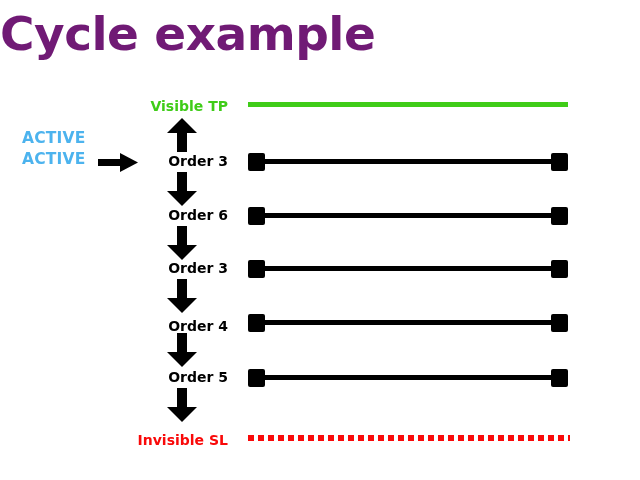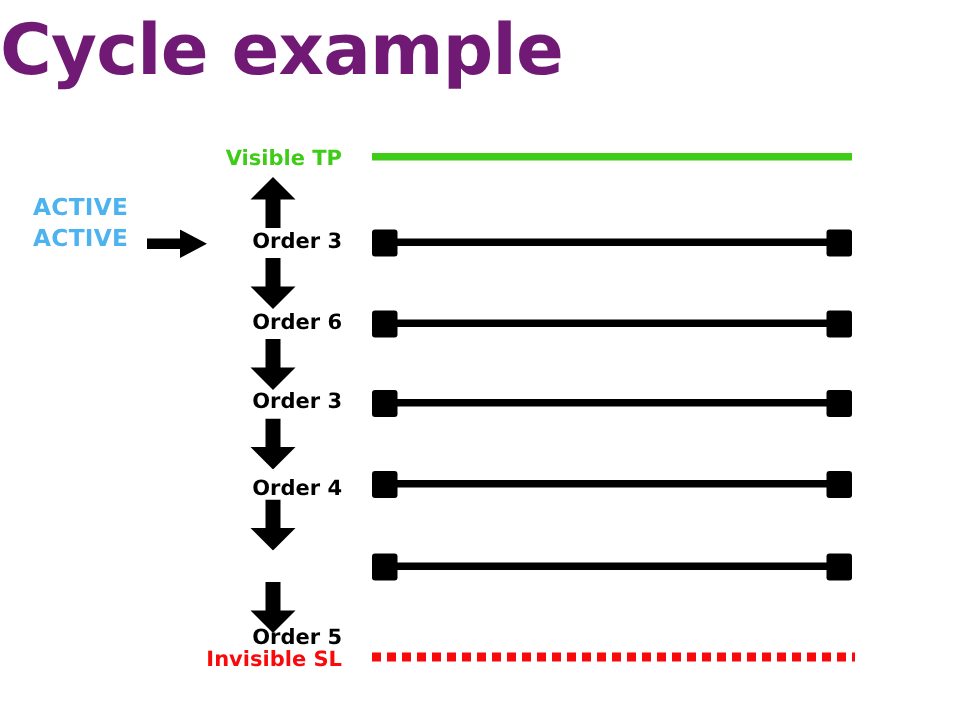--- a/index.html
+++ b/index.html
@@ -204,21 +204,21 @@
     <span class="cap right"></span>
   </div>
 
   <div class="v-arrow" style="top:333px;">
     <svg width="32" height="34" viewBox="0 0 32 34">
       <rect x="11" y="0" width="10" height="22" fill="#000000"></rect>
       <polygon points="16,34 1,19 31,19" fill="#000000"></polygon>
     </svg>
   </div>
 
-  <div class="row-label" style="top:370px;margin-top:48px;">Order 5</div>
+  <div class="row-label" style="top:370px;">Order 5</div>
   <div class="order-bar" style="top:368px;">
     <span class="cap left"></span>
     <span class="shaft"></span>
     <span class="cap right"></span>
   </div>
 
   <div class="v-arrow" style="top:388px;">
     <svg width="32" height="34" viewBox="0 0 32 34">
       <rect x="11" y="0" width="10" height="22" fill="#000000"></rect>
       <polygon points="16,34 1,19 31,19" fill="#000000"></polygon>

